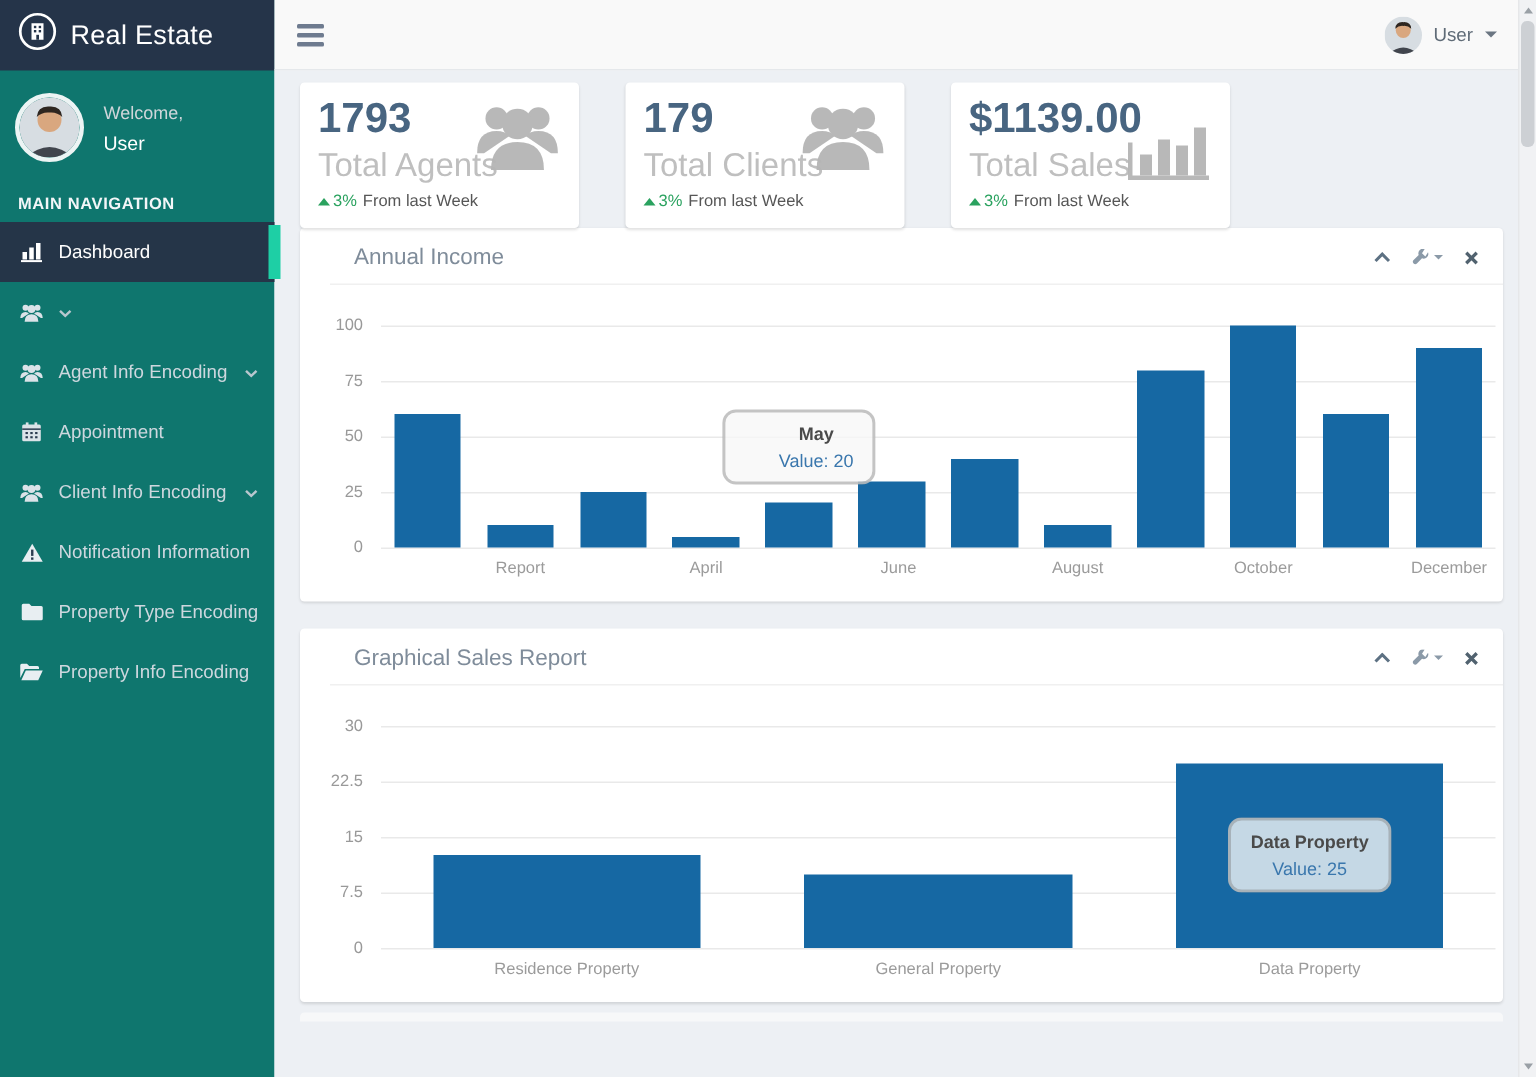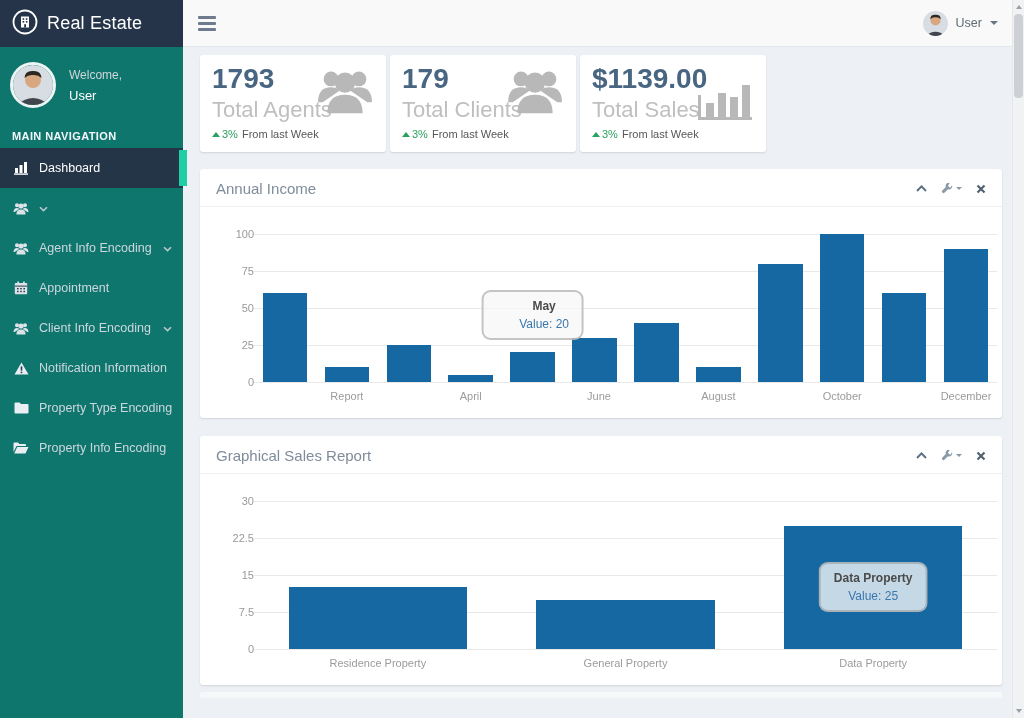--- a/index.html
+++ b/index.html
@@ -30,42 +30,42 @@
   .hamburger { width:22px; display:flex; flex-direction:column; gap:3px; cursor:pointer; padding:4px 2px; }
   .hamburger span { display:block; height:3px; background:#6e7b8f; border-radius:1px; }
   .user-menu { display:flex; align-items:center; gap:8px; cursor:pointer; }
   .avatar-sm { width:25px; height:25px; border-radius:50%; overflow:hidden; }
   .user-menu .um-label { font-size:12.5px; color:#5f6b77; }
   .caret { width:0; height:0; border-left:4px solid transparent; border-right:4px solid transparent; border-top:4px solid #6b7682; }
 
   .content { flex:1; padding:8px 22px 0 17px; background:#edf0f4; }
 
   
-  .stats-row { display:flex; gap:4px; margin-bottom:17px; }
+  .stats-row { display:flex; gap:31px; }
   .stat-card { position:relative; width:186px; height:97px; background:#fff; border-radius:3px; box-shadow:0 1px 2px rgba(0,0,0,.12); padding:9px 14px 8px 12px; }
   .stat-value { font-size:28px; font-weight:700; color:#486581; line-height:1.1; }
   .stat-label { font-size:22px; color:#bfbfbf; line-height:1.2; margin-top:2px; white-space:nowrap; }
   .stat-trend { font-size:11px; margin-top:5px; display:flex; align-items:center; gap:2px; }
   .trend-up { width:0; height:0; border-left:4px solid transparent; border-right:4px solid transparent; border-bottom:5px solid #2aa25f; }
   .trend-pct { color:#2aa25f; }
   .trend-note { color:#565656; margin-left:2px; }
   .stat-icon { position:absolute; top:10px; right:10px; opacity:.95; }
 
   
   .panel { background:#fff; border-radius:3px; box-shadow:0 1px 2px rgba(0,0,0,.12); margin-bottom:18px; }
-  .panel-header { display:flex; align-items:center; justify-content:space-between; padding:11px 16px 9px 16px; border-bottom:1px solid #f0f0f0; }
+  .panel-header { display:flex; align-items:center; justify-content:space-between; padding:11px 16px 9px 16px; border-bottom:1px solid #f0f0f0;margin-left:20px; }
   .panel-title { font-size:15px; color:#7f8c9a; }
   .panel-tools { display:flex; align-items:center; gap:14px; }
   .tool-btn { display:flex; align-items:center; gap:3px; cursor:pointer; color:#5d7183; }
   .tool-caret { width:0; height:0; border-left:3px solid transparent; border-right:3px solid transparent; border-top:3px solid #8b9aa8; }
 
   .panel-body { padding:27px 5px 10px 10px; }
   .chart-grid { display:grid; grid-template-columns:44px 1fr; }
   .ylabels { position:relative; height:148px; }
-  .ytick { position:absolute; right:0; font-size:11px; color:#999;margin-top:30px; }
+  .ytick { position:absolute; right:12px; font-size:11px; color:#999;margin-top:30px; }
   .plot { position:relative; height:148px; }
   .gridline { position:absolute; left:0; right:0; height:1px; background:#e9e9e9; }
   .bar { position:absolute; bottom:0; }
   .xlabels { grid-column:2; position:relative; height:24px; margin-top:2px; }
   .xtick { position:absolute; top:6px; transform:translateX(-50%); font-size:11px; color:#9b9b9b; white-space:nowrap; }
   .tip { position:absolute; transform:translateX(-50%); background:rgba(247,247,247,.78); border:2px solid rgba(130,130,130,.45); border-radius:9px; padding:7px 13px; text-align:center; z-index:5; min-width:58px; }
   .tip .tip-title { display:block; font-size:12px; font-weight:700; color:#4a4a4a; margin-bottom:4px; white-space:nowrap; }
   .tip .tip-value { display:block; font-size:12px; color:#3a77ad; white-space:nowrap; }
 
   .next-panel-sliver { height:6px; background:#f7f8f9; border-radius:3px 3px 0 0; margin-top:7px; }

